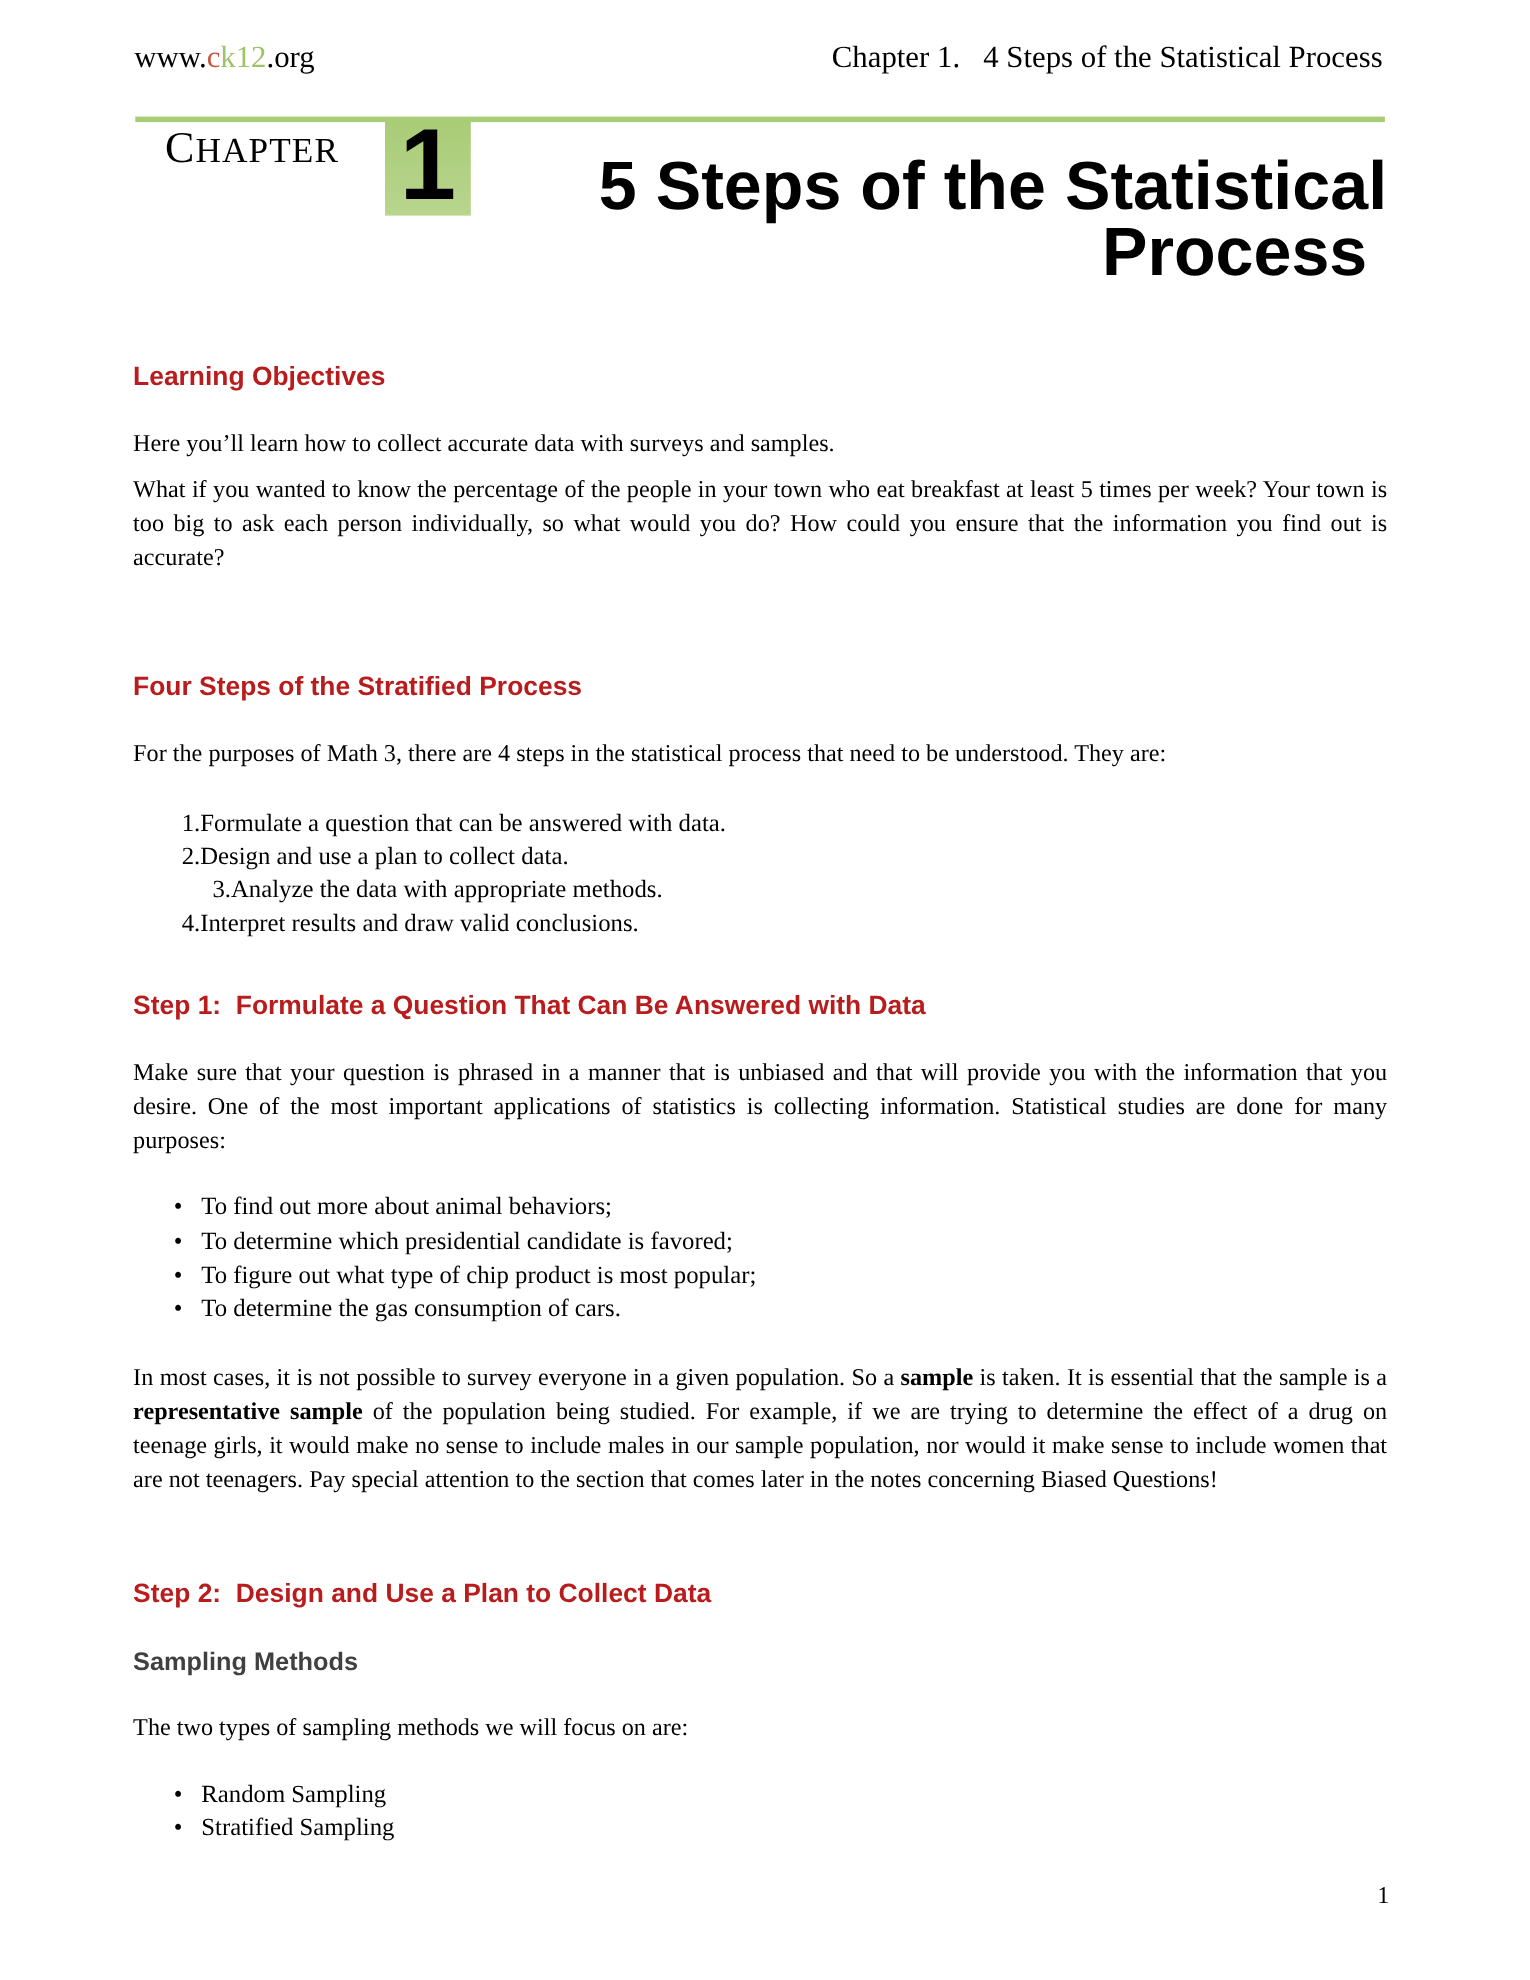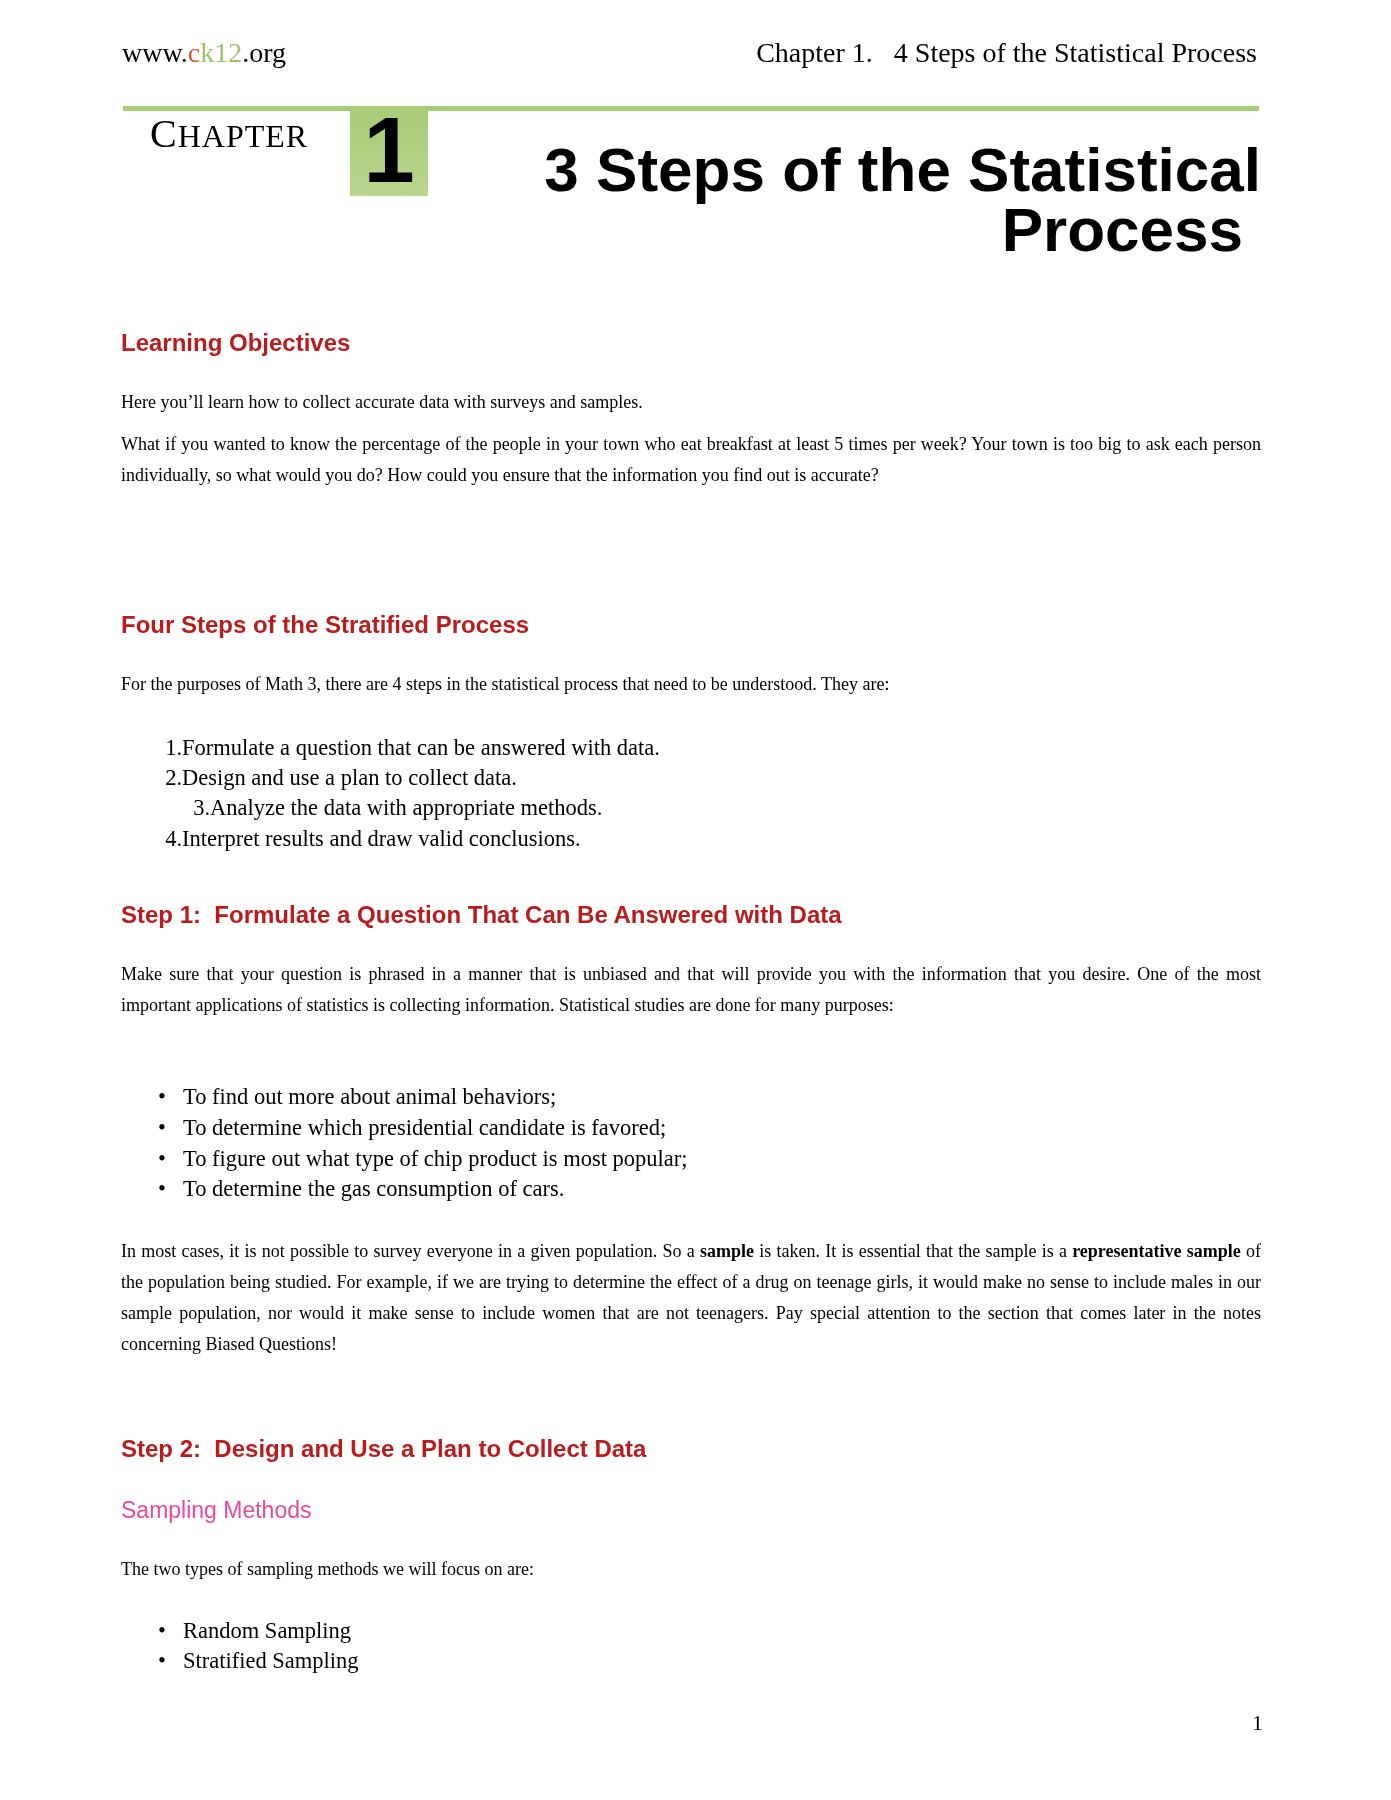--- a/index.html
+++ b/index.html
@@ -12,22 +12,22 @@
   .hdr-right { right:134px; }
   .ck-c { color:#c8553d; }
   .ck-k { color:#9dc26a; }
   .rule { left:123px; top:106px; width:1136px; height:5px; background:#a9cc77; }
   .chapter-word { left:150px; top:112px; font-size:40px; line-height:44px; letter-spacing:1px; }
   .chapter-word .small { font-size:32px; }
   .chapter-box { left:350px; top:110px; width:78px; height:86px; background:linear-gradient(#a9cc77,#b9d58e); }
   .chapter-num { left:350px; top:104px; width:78px; text-align:center; font-size:92px; font-weight:bold; line-height:92px; }
   .title { right:130px; top:140px; width:760px; text-align:right; font-size:62px; font-weight:bold; line-height:60px; }
   .h-orange { color:#b91c1c; font-size:24px; font-weight:bold; left:121px; line-height:28px; }
-  .h-black { color:#ec4899; font-size:23px; font-weight:normal; left:121px; line-height:28px; }
-  .p { left:121px; width:1140px; font-size:18px; line-height:31px; text-align:justify; }
+  .h-black { color:#404040; font-size:23px; font-weight:bold; left:121px; line-height:28px; }
+  .p { left:121px; width:1140px; font-size:22px; line-height:31px; text-align:justify; }
   .p.last-left { text-align-last:left; }
   .ol-item { left:148px; font-size:22.5px; line-height:31px;text-align:right; }
   .ol-item .num { display:inline-block; width:34px; }
   .ul-item { left:158px; font-size:22.5px; line-height:31px; }
   .ul-item .bullet { display:inline-block; width:25px; }
   .pagenum { left:1252px; top:1710px; font-size:22px; line-height:26px; }
   b { font-weight:bold; }
 </style>
 </head>
 <body>
@@ -37,21 +37,21 @@
 </div>
 <div class="abs hdr hdr-right serif" style="white-space:pre;">Chapter 1.   4 Steps of the Statistical Process</div>
 
 <div class="abs rule"></div>
 <div class="abs chapter-word serif">
   <span>C</span><span class="small">HAPTER</span>
 </div>
 <div class="abs chapter-box"></div>
 <div class="abs chapter-num sans">1</div>
 <div class="abs title sans">
-  <div>3 Steps of the Statistical</div>
+  <div>5 Steps of the Statistical</div>
   <div style="padding-right:18px;">Process</div>
 </div>
 
 <div class="abs h-orange sans" style="top:329px;">Learning Objectives</div>
 <div class="abs p serif" style="top:387px;">Here you’ll learn how to collect accurate data with surveys and samples.</div>
 <div class="abs p last-left serif" style="top:429px;">What if you wanted to know the percentage of the people in your town who eat breakfast at least 5 times per week? Your town is too big to ask each person individually, so what would you do? How could you ensure that the information you find out is accurate?</div>
 
 <div class="abs h-orange sans" style="top:611px;">Four Steps of the Stratified Process</div>
 <div class="abs p serif" style="top:669px; text-align:left;">For the purposes of Math 3, there are 4 steps in the statistical process that need to be understood.  They are:</div>
 <div class="abs ol-item serif" style="top:732px;"><span class="num">1.</span><span>Formulate a question that can be answered with data.</span></div>

